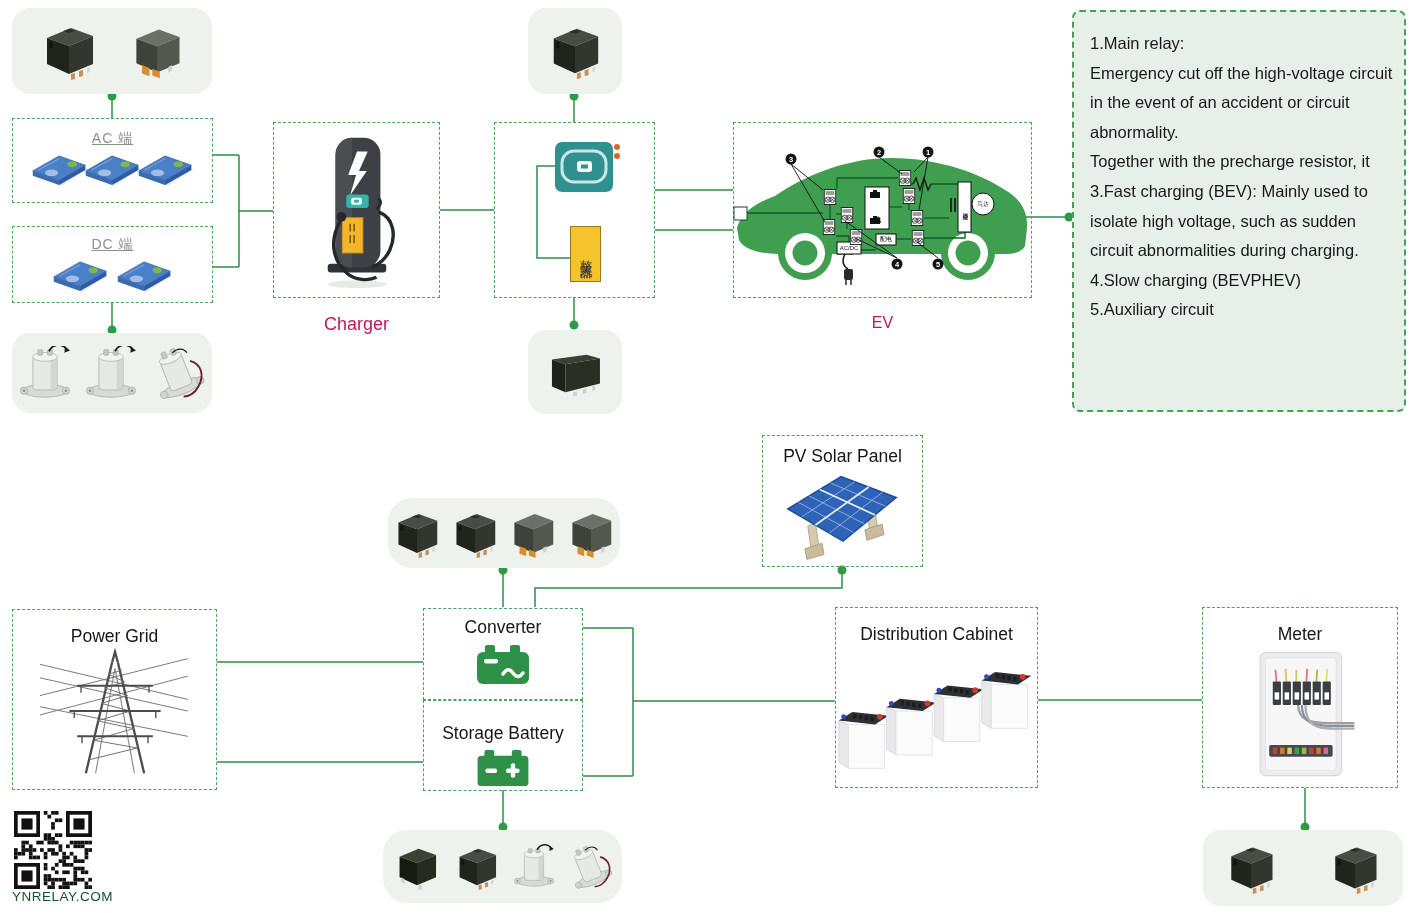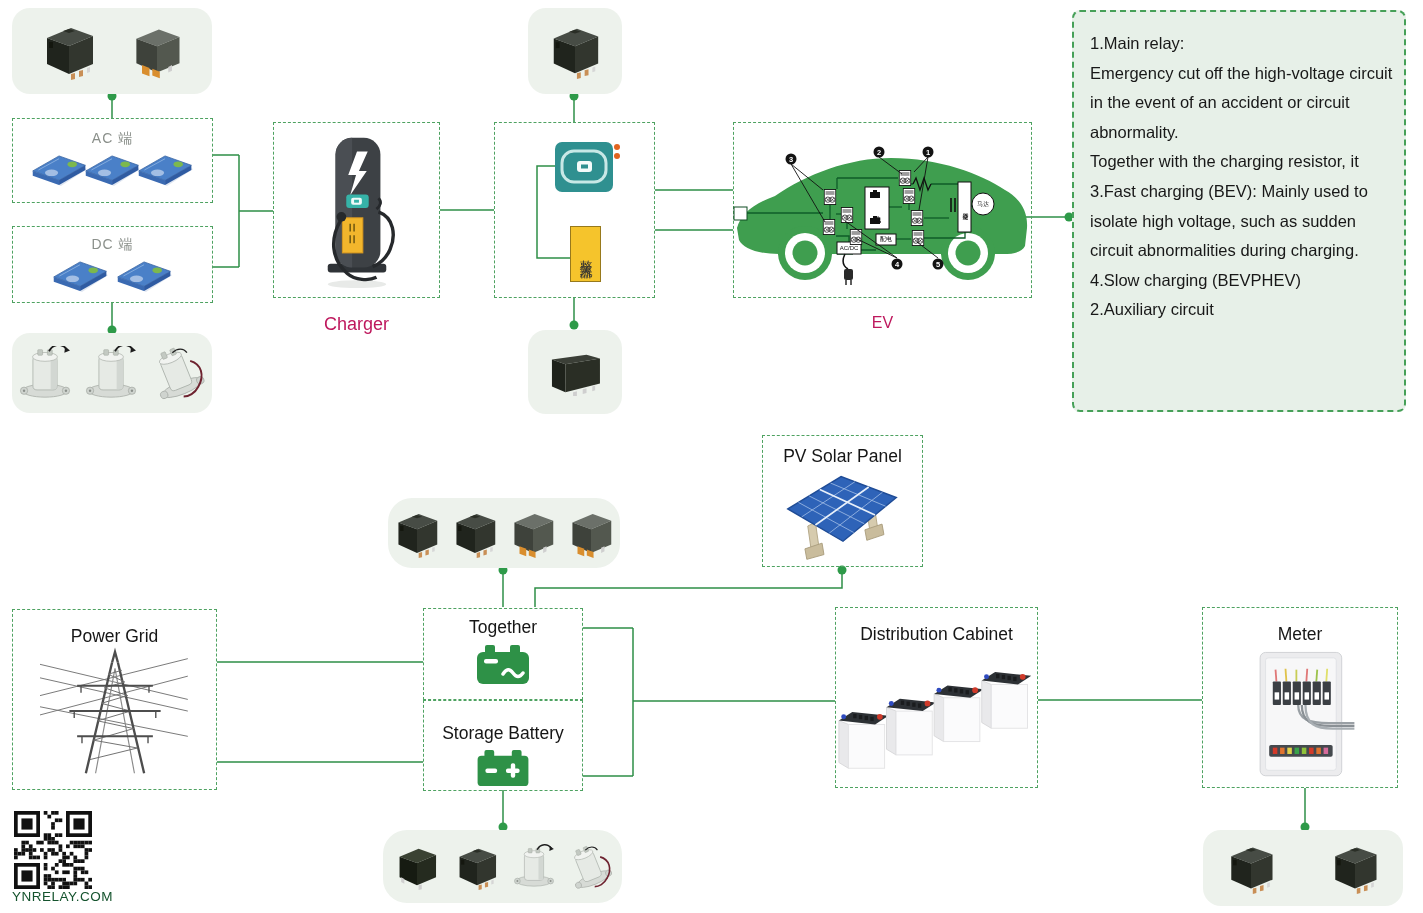--- a/index.html
+++ b/index.html
@@ -6,21 +6,21 @@
   #stage{position:relative;width:1423px;height:913px;background:#fff;overflow:hidden;
          font-family:"Liberation Sans",sans-serif;color:#151515;}
   svg{display:block;}
   .abs{position:absolute;}
   #wires{position:absolute;left:0;top:0;z-index:0;}
   .dbox{position:absolute;border:1.5px dashed #4ea261;box-sizing:border-box;z-index:1;
         display:flex;flex-direction:column;align-items:center;}
   .sbox{position:absolute;background:#edf2ec;border-radius:18px;z-index:1;
         display:flex;align-items:center;justify-content:center;}
   .lbl{font-size:17.5px;color:#161616;}
-  .clbl{font-size:14px;color:#8b908b;letter-spacing:1px;}
+  .clbl{font-size:14px;color:#8b908b;letter-spacing:1px;text-decoration:underline;}
   .caption{position:absolute;text-align:center;font-size:18px;color:#be185d;z-index:1;}
   .row{display:flex;align-items:center;justify-content:center;}
   #info-panel{position:absolute;left:1072px;top:10px;width:334px;height:402px;box-sizing:border-box;
         background:#e7f0e8;border:2px dashed #46a058;border-radius:8px;
         padding:17px 14px 0 16px;z-index:1;}
   #info-panel .pline{font-size:16.5px;line-height:29.6px;color:#181818;white-space:nowrap;}
   #rectifier{position:absolute;left:570px;top:226px;width:31px;height:56px;box-sizing:border-box;
         background:#f5c42c;border:1.5px solid #97791c;z-index:2;
         display:flex;align-items:center;justify-content:center;
         writing-mode:vertical-rl;text-orientation:upright;font-size:13px;color:#333;letter-spacing:3px;}
@@ -320,26 +320,26 @@
   <div class="ev-cjk h" style="left:972px;top:198px;width:22px;height:12px;font-size:6px">马达</div>
   <div class="ev-cjk h" style="left:876px;top:234px;width:20px;height:11px;font-size:6px">配电</div>
   <div class="ev-cjk h" style="left:837px;top:242px;width:24px;height:12px;font-size:6px">AC/DC</div>
   <div class="caption" style="left:733px;top:314px;width:299px;font-size:16px">EV</div>
 
   <div id="info-panel">
     <div class="pline">1.Main relay:</div>
     <div class="pline">Emergency cut off the high-voltage circuit</div>
     <div class="pline">in the event of an accident or circuit</div>
     <div class="pline">abnormality.</div>
-    <div class="pline">Together with the charging resistor, it</div>
+    <div class="pline">Together with the precharge resistor, it</div>
     <div class="pline">3.Fast charging (BEV): Mainly used to</div>
     <div class="pline">isolate high voltage, such as sudden</div>
     <div class="pline">circuit abnormalities during charging.</div>
     <div class="pline">4.Slow charging (BEVPHEV)</div>
-    <div class="pline">2.Auxiliary circuit</div>
+    <div class="pline">5.Auxiliary circuit</div>
   </div>
 
   <div class="dbox" style="left:762px;top:435px;width:161px;height:132px">
     <div class="lbl" style="margin-top:10px">PV Solar Panel</div>
     <svg width="140" height="102" viewBox="0 0 140 104">
       <polygon points="33,62 41,58 45,86 37,90" fill="#d6cbae" stroke="#b3a687"></polygon>
       <polygon points="30,86 48,80 50,92 32,97" fill="#c9bc9c" stroke="#ab9e7e"></polygon>
       <polygon points="95,46 103,42 107,68 99,72" fill="#d6cbae" stroke="#b3a687"></polygon>
       <polygon points="93,66 111,60 113,71 95,77" fill="#c9bc9c" stroke="#ab9e7e"></polygon>
       <polygon points="12,44 68,10 126,32 70,78" fill="#2e63b8" stroke="#1f4c96" stroke-width="1.5"></polygon>
@@ -364,21 +364,21 @@
       </svg>
     <svg width="54" height="49">
         <use href="#relay-gray"></use>
       </svg>
     <svg width="54" height="49">
         <use href="#relay-gray"></use>
       </svg>
   </div>
 
   <div class="dbox" style="left:423px;top:608px;width:160px;height:92px">
-    <div class="lbl" style="margin-top:8px">Together</div>
+    <div class="lbl" style="margin-top:8px">Converter</div>
     <svg width="62" height="48" viewBox="0 0 62 48" style="margin-top:2px">
       <rect x="13" y="5" width="10" height="9" rx="2" fill="#2e9147"></rect>
       <rect x="38" y="5" width="10" height="9" rx="2" fill="#2e9147"></rect>
       <rect x="5" y="12" width="52" height="32" rx="6" fill="#2e9147"></rect>
       <rect x="12" y="19" width="14" height="4.5" rx="2" fill="#fff"></rect>
       <path d="M31,34 q5,-8 10,-1 q5,7 10,0" stroke="#fff" stroke-width="3.4" fill="none" stroke-linecap="round"></path>
     </svg>
   </div>
 
   <div class="dbox" style="left:423px;top:700px;width:160px;height:91px">

